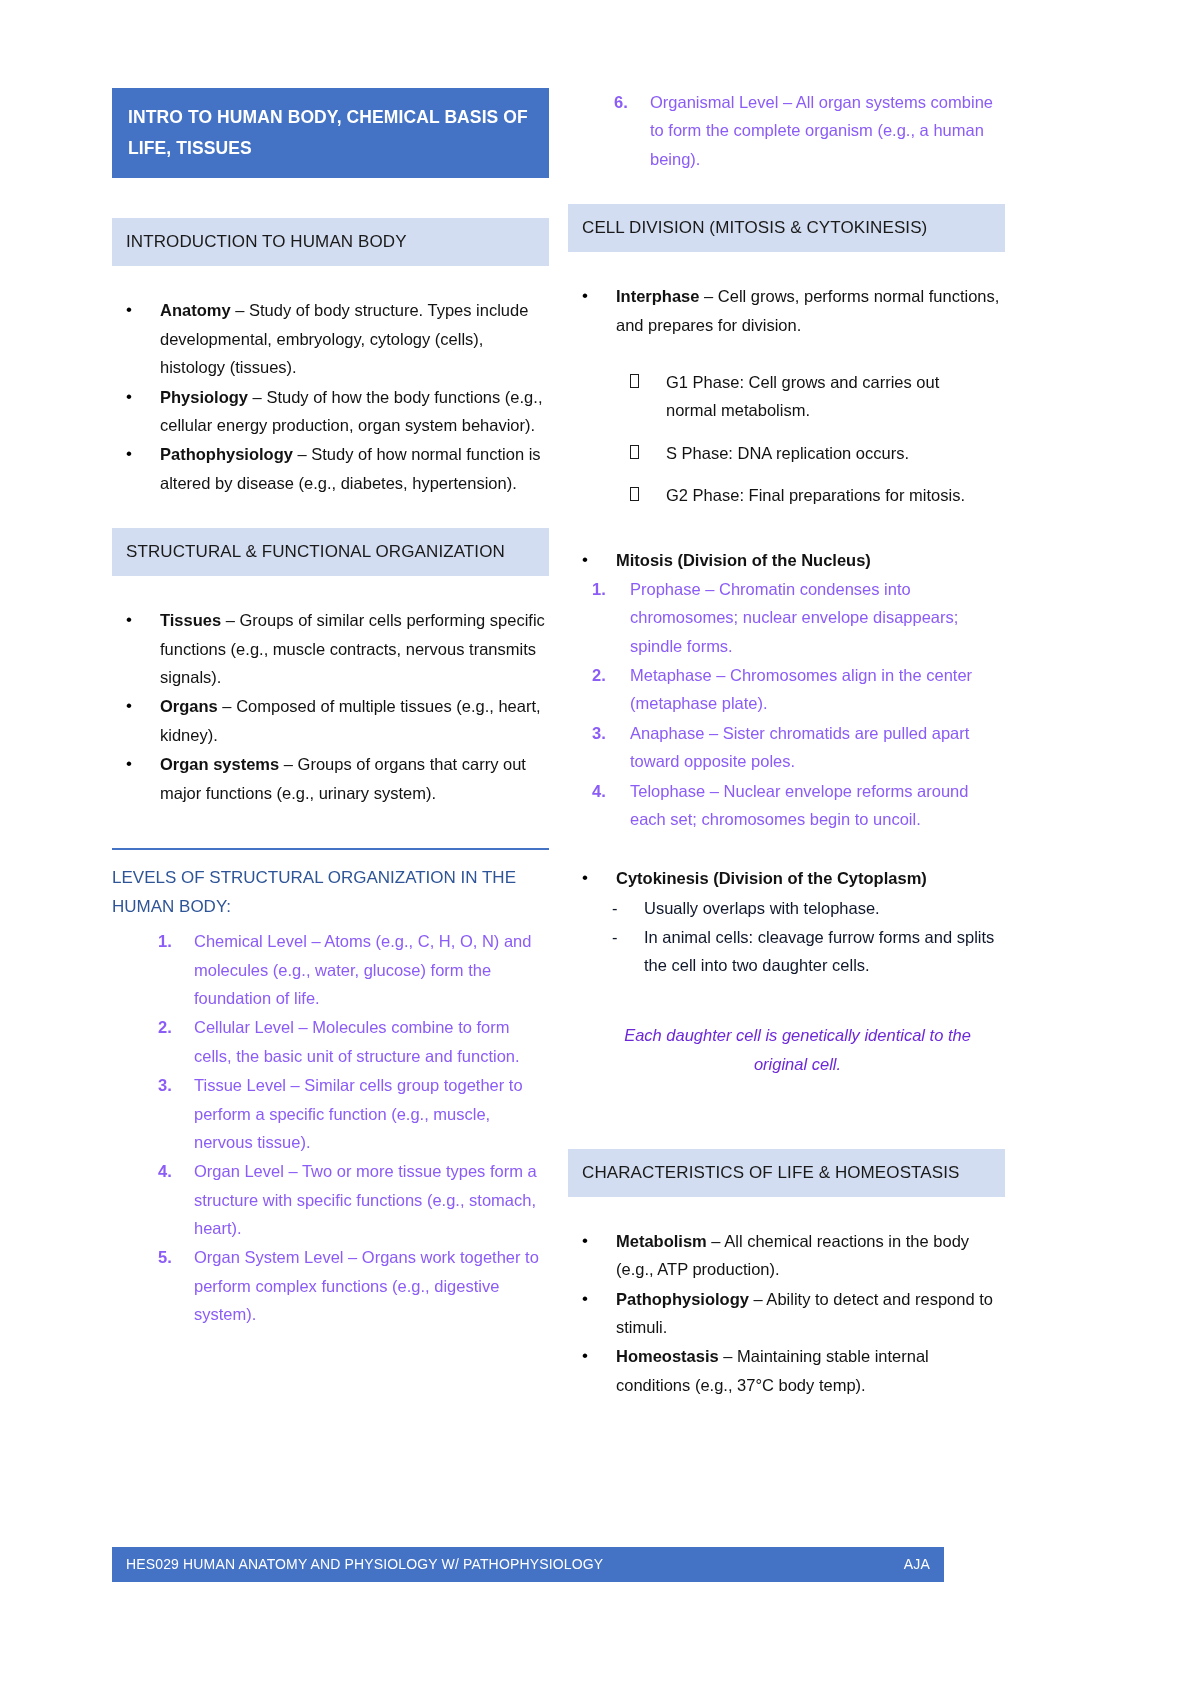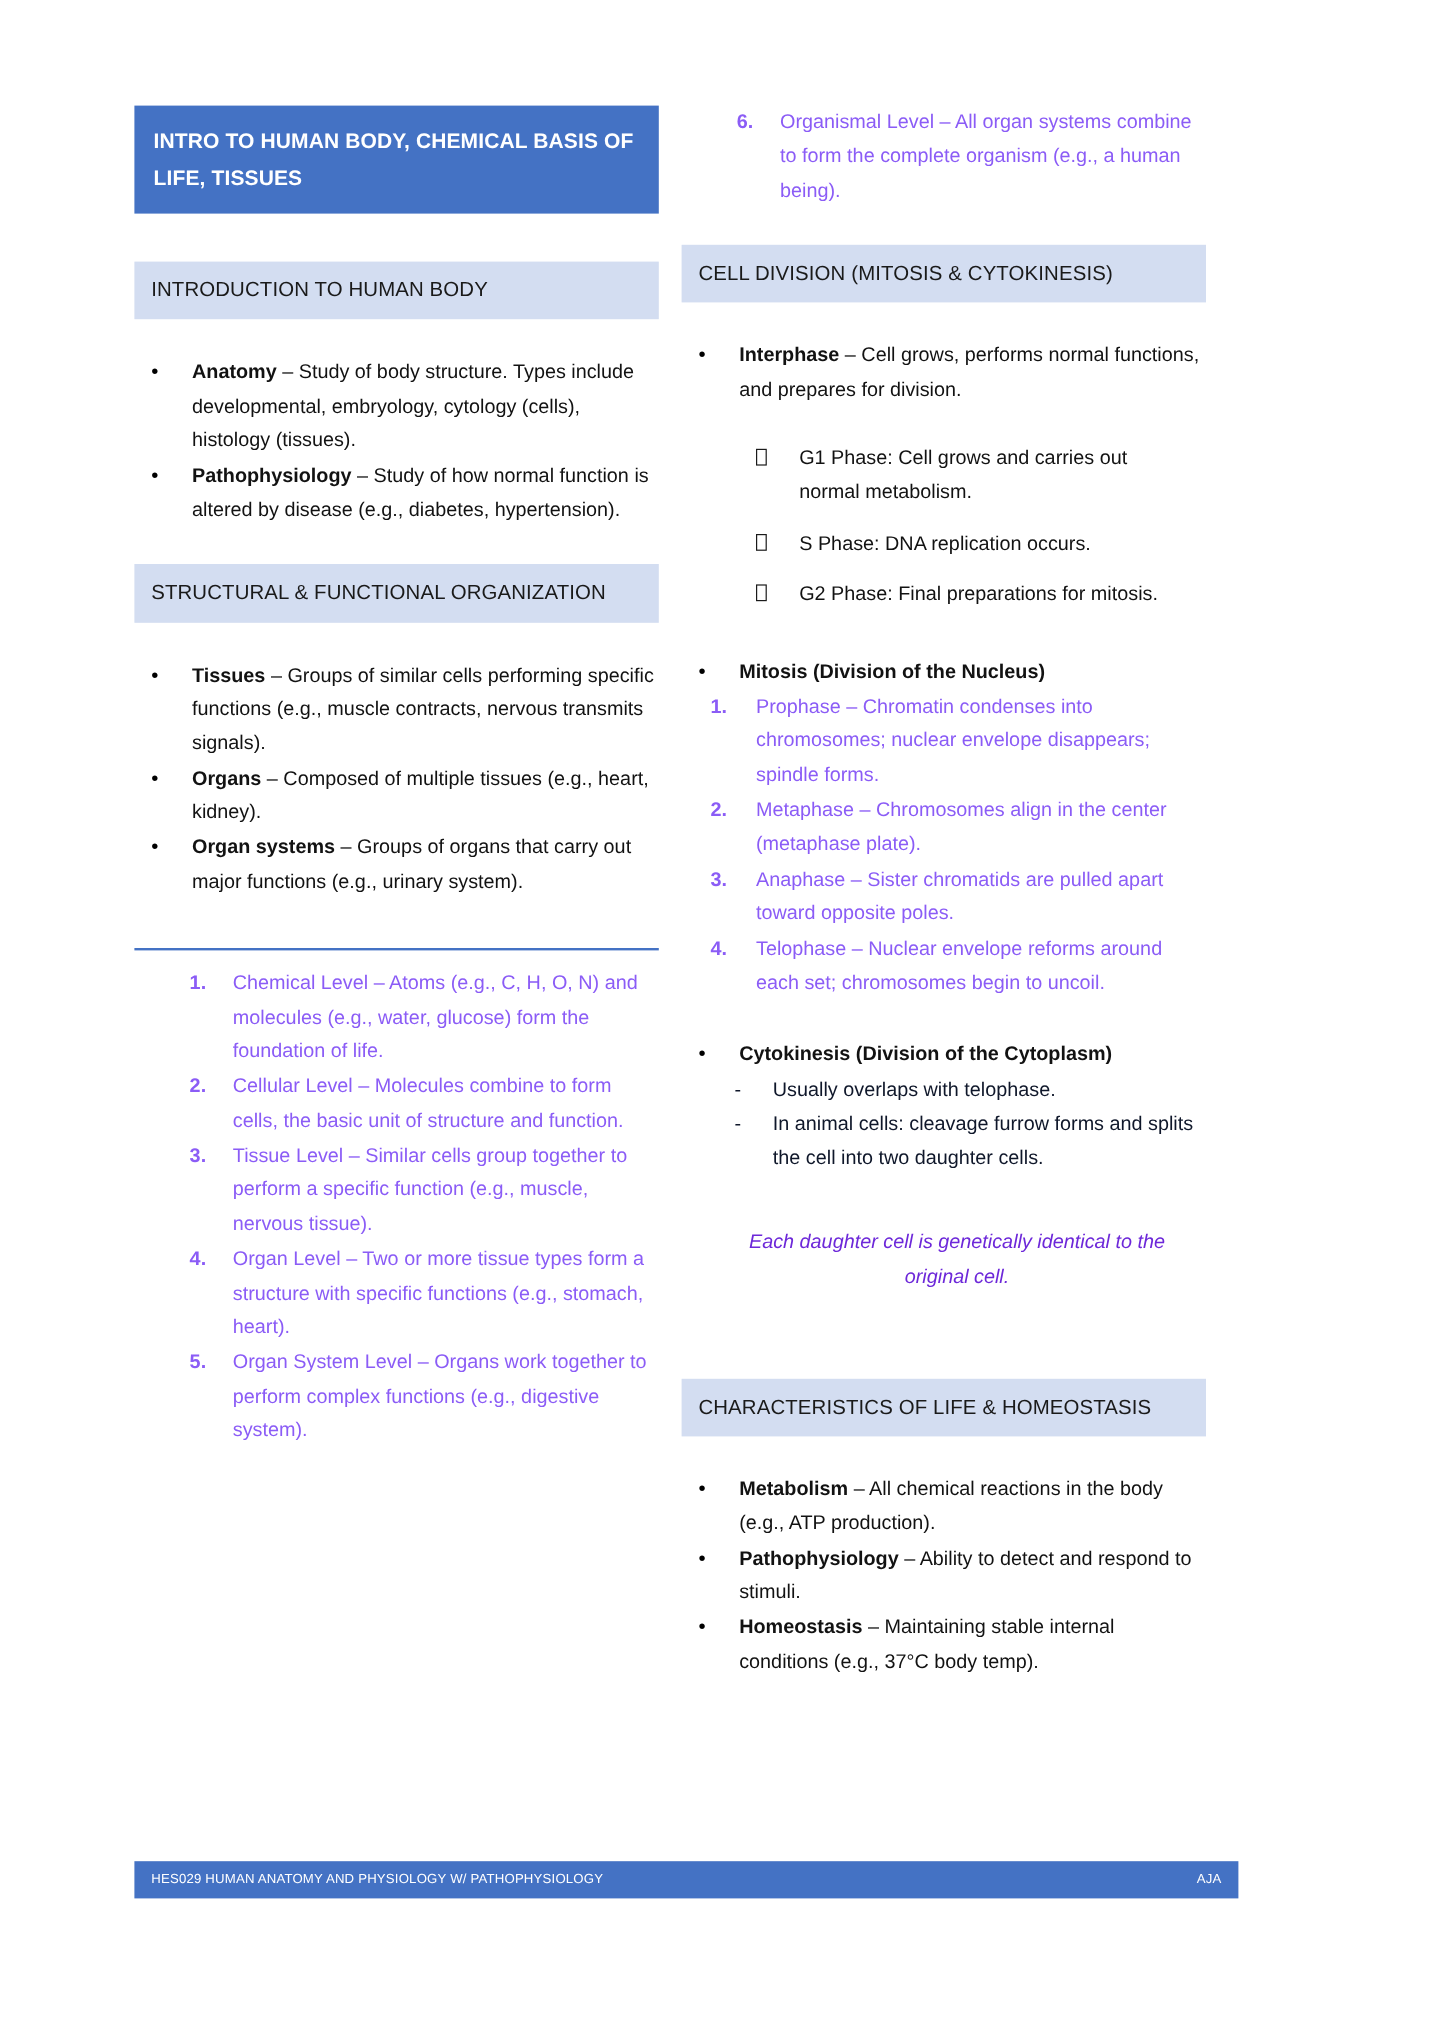--- a/index.html
+++ b/index.html
@@ -168,24 +168,24 @@
     line-height: 1.75;
     padding-left: 32px;
     padding-right: 10px;
     text-align: center;
   }
   
   .footer {
     position: absolute;
     left: 112px;
     bottom: 112px;
-    width: 920px;
+    width: 832px;
     background: #4472C4;
     color: #ffffff;
-    font-size: 11px;
+    font-size: 14px;
     padding: 9px 14px 10px 14px;
     box-sizing: border-box;
     display: flex;
     justify-content: space-between;
     align-items: center;
     letter-spacing: 0.15px;
   }
 </style>
 </head>
 <body>
@@ -199,39 +199,41 @@
       <div class="title-banner">INTRO TO HUMAN BODY, CHEMICAL BASIS OF LIFE, TISSUES</div>
 
       <div class="spacer-lg"></div>
 
       <div class="section-band">INTRODUCTION TO HUMAN BODY</div>
 
       <div class="spacer-md"></div>
 
       <ul class="bullets">
         <li><b>Anatomy</b><span> – Study of body structure. Types include developmental, embryology, cytology (cells), histology (tissues).</span></li>
+        <li><b>Physiology</b><span> – Study of how the body functions (e.g., cellular energy production, organ system behavior).</span></li>
         <li><b>Pathophysiology</b><span> – Study of how normal function is altered by disease (e.g., diabetes, hypertension).</span></li>
       </ul>
 
       <div class="spacer-md"></div>
 
       <div class="section-band">STRUCTURAL &amp; FUNCTIONAL ORGANIZATION</div>
 
       <div class="spacer-md"></div>
 
       <ul class="bullets">
         <li><b>Tissues</b><span> – Groups of similar cells performing specific functions (e.g., muscle contracts, nervous transmits signals).</span></li>
         <li><b>Organs</b><span> – Composed of multiple tissues (e.g., heart, kidney).</span></li>
         <li><b>Organ systems</b><span> – Groups of organs that carry out major functions (e.g., urinary system).</span></li>
       </ul>
 
       <div class="spacer-lg"></div>
 
       <div class="blue-rule"></div>
 
+      <div class="blue-heading">LEVELS OF STRUCTURAL ORGANIZATION IN THE HUMAN BODY:</div>
 
       <ol class="numbered">
         <li>Chemical Level – Atoms (e.g., C, H, O, N) and molecules (e.g., water, glucose) form the foundation of life.</li>
         <li>Cellular Level – Molecules combine to form cells, the basic unit of structure and function.</li>
         <li>Tissue Level – Similar cells group together to perform a specific function (e.g., muscle, nervous tissue).</li>
         <li>Organ Level – Two or more tissue types form a structure with specific functions (e.g., stomach, heart).</li>
         <li>Organ System Level – Organs work together to perform complex functions (e.g., digestive system).</li>
       </ol>
 
     </div>

